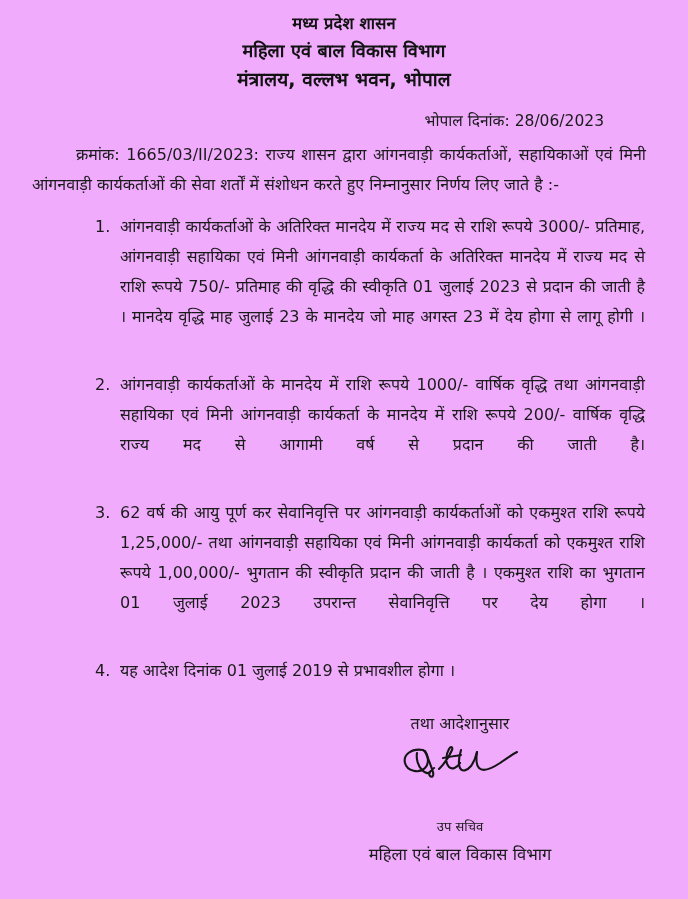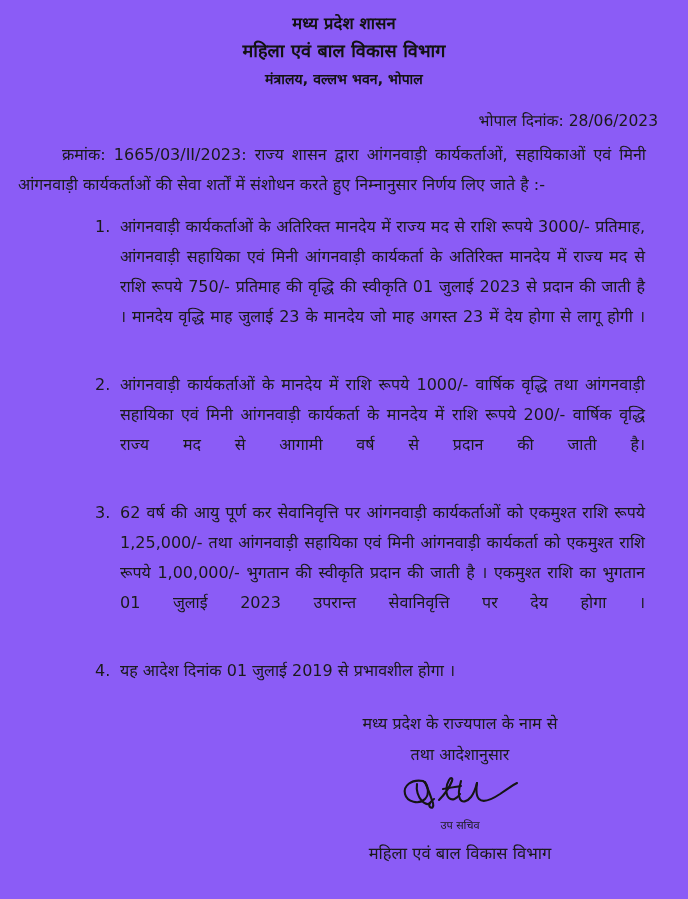--- a/index.html
+++ b/index.html
@@ -14,53 +14,53 @@
     position: relative;
     overflow: hidden;
     font-family: "DejaVu Sans", "Liberation Sans", sans-serif;
     color: #1a1a1a;
     -webkit-font-smoothing: antialiased;
   }
 
   .page {
     position: absolute;
     inset: 0;
-    background: #8b5cf6;
+    background: #f0abfc;
     padding: 0;
   }
 
   
   .letterhead {
     text-align: center;
     padding-top: 11px;
   }
   .letterhead-line {
     font-weight: bold;
     color: #121212;
     letter-spacing: 0.1px;
   }
   .lh-1 { font-size: 16.5px; line-height: 26px; }
   .lh-2 { font-size: 18px;   line-height: 28px; }
-  .lh-3 { font-size: 14px; line-height: 28px; }
+  .lh-3 { font-size: 19px; line-height: 28px; }
 
   
   .dateline-wrap {
     margin-top: 17px;
-    padding-right: 30px;
+    padding-right: 84px;
     text-align: right;
   }
   .dateline {
     font-size: 15.5px;
     line-height: 22px;
     color: #1a1a1a;
   }
 
   
   .intro {
-    margin: 8px 42px 0 18px;
+    margin: 8px 42px 0 32px;
     font-size: 16px;
     line-height: 30px;
     text-align: justify;
     text-justify: inter-word;
     text-indent: 44px;
     color: #1a1a1a;
   }
 
   
   .clauses {
@@ -114,21 +114,21 @@
   }
   .signature-svg {
     position: absolute;
     left: 50%;
     top: 0;
     transform: translateX(-50%);
   }
 
   .sign-block { text-align: center; }
   .sign-name  { font-size: 16px; line-height: 27px; }
-  .sign-desig { font-size: 11px; line-height: 27px; }
+  .sign-desig { font-size: 13px; line-height: 27px; margin-top: 32px; }
   .sign-dept  { font-size: 16.5px; line-height: 29px; }
 </style>
 </head>
 <body>
 
 <div class="page">
 
   <div class="letterhead">
     <div class="letterhead-line lh-1">मध्य प्रदेश शासन</div>
     <div class="letterhead-line lh-2">महिला एवं बाल विकास विभाग</div>
@@ -154,21 +154,20 @@
       <span class="clause-num">3.</span>
       <span class="clause-text">62 वर्ष की आयु पूर्ण कर सेवानिवृत्ति पर आंगनवाड़ी कार्यकर्ताओं को एकमुश्त राशि रूपये 1,25,000/- तथा आंगनवाड़ी सहायिका एवं मिनी आंगनवाड़ी कार्यकर्ता को एकमुश्त राशि रूपये 1,00,000/- भुगतान की स्वीकृति प्रदान की जाती है । एकमुश्त राशि का भुगतान 01 जुलाई 2023 उपरान्त सेवानिवृत्ति पर देय होगा ।</span>
     </li>
     <li class="clause short">
       <span class="clause-num">4.</span>
       <span class="clause-text">यह आदेश दिनांक 01 जुलाई 2019 से प्रभावशील होगा ।</span>
     </li>
   </ol>
 
   <div class="closing">
-    <div class="closing-line">मध्य प्रदेश के राज्यपाल के नाम से</div>
     <div class="closing-line">तथा आदेशानुसार</div>
 
     <div class="signature-area">
       <svg class="signature-svg" width="130" height="40" viewBox="0 0 130 40">
         <g fill="none" stroke="#151515" stroke-width="2.1" stroke-linecap="round" stroke-linejoin="round">
           <path d="M28 9 C16 7, 8 14, 10 22 C12 30, 24 33, 30 27 C35 22, 33 12, 28 9 Z"></path>
           <path d="M22 12 C21 18, 23 25, 27 29 C30 32, 33 33, 35 31"></path>
           <path d="M30 10 C33 17, 36 25, 38 31 C39 35, 37 37, 35 35 C33 33, 35 30, 39 27"></path>
           <path d="M44 28 C50 22, 55 14, 57 9 C58 6, 56 5, 54 8 C51 13, 50 22, 54 26 C57 29, 62 27, 65 22"></path>
           <path d="M48 17 C53 16, 60 15, 66 14"></path>

